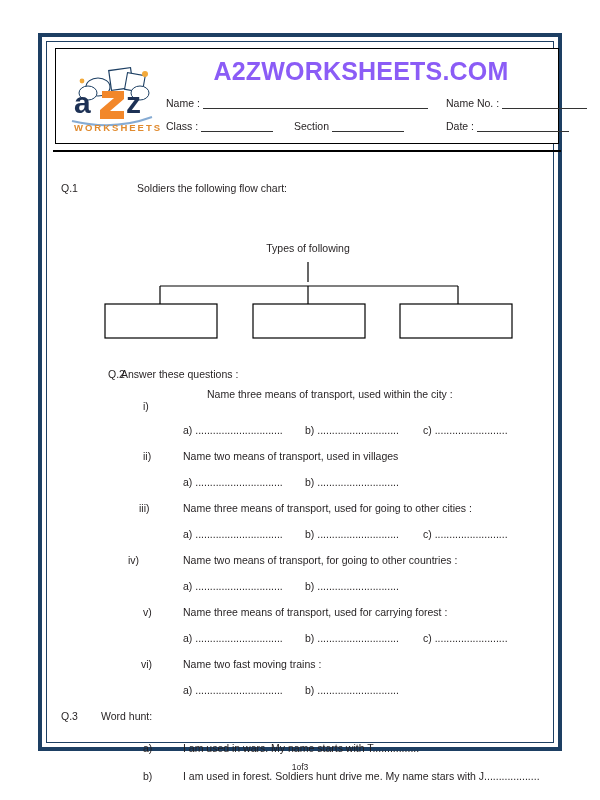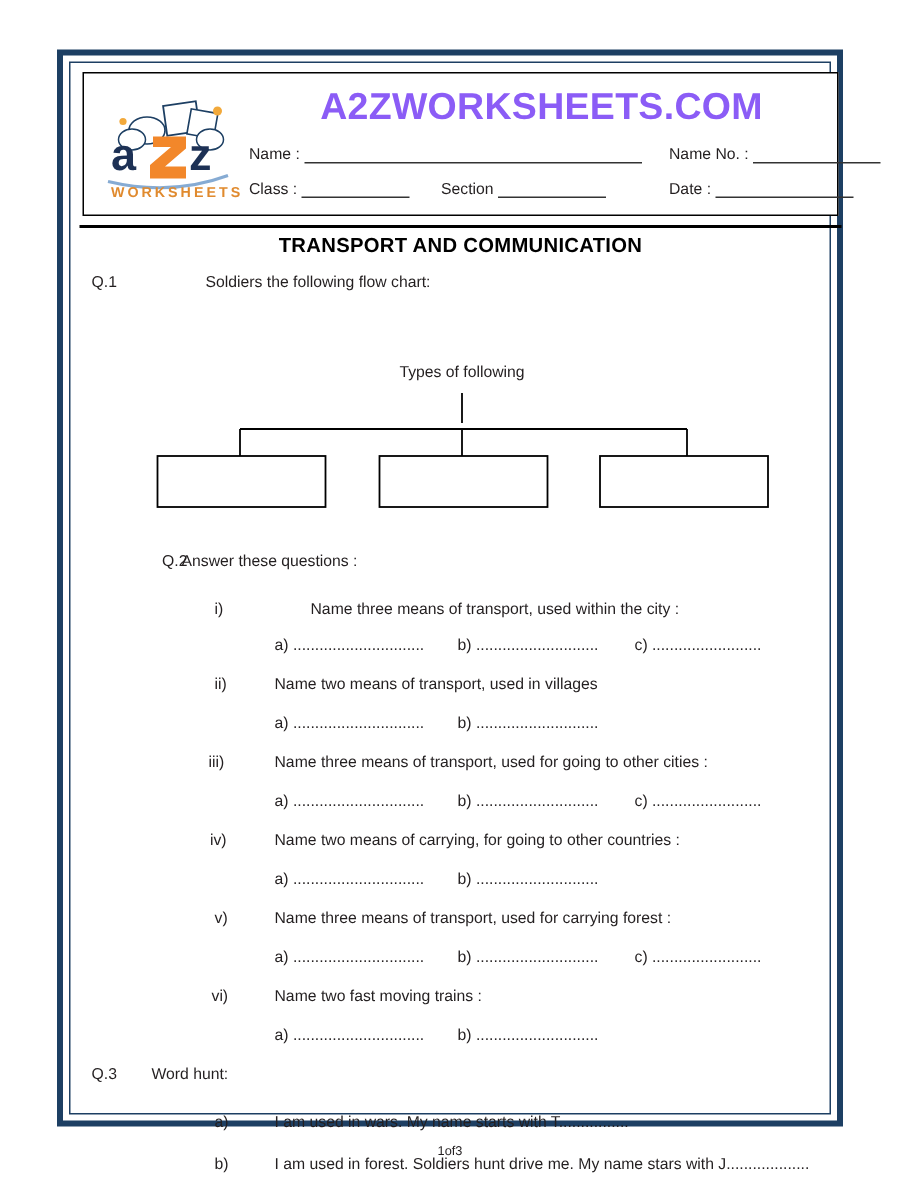--- a/index.html
+++ b/index.html
@@ -243,21 +243,20 @@
             <span class="fld f-date">
               <span class="lbl">Date :</span>
               <span class="rule" style="width:92px"></span>
             </span>
           </div>
         </div>
       </div>
 
       <div class="header-divider"></div>
 
-      <div class="ws-title">TRANSPORT AND COMMUNICATION</div>
 
       <div class="content">
 
         <span class="line" style="left:6px; top:0px;">Q.1</span>
         <span class="line" style="left:82px; top:0px;">Soldiers the following flow chart:</span>
 
         <div class="flow">
           <div class="flow-title">Types of following</div>
           <svg width="506" height="112" xmlns="http://www.w3.org/2000/svg">
 
@@ -272,38 +271,38 @@
             <rect x="50" y="62" width="112" height="34" fill="#ffffff" stroke="#000" stroke-width="1.2"></rect>
             <rect x="198" y="62" width="112" height="34" fill="#ffffff" stroke="#000" stroke-width="1.2"></rect>
             <rect x="345" y="62" width="112" height="34" fill="#ffffff" stroke="#000" stroke-width="1.2"></rect>
           </svg>
         </div>
 
         <span class="line" style="left:6px; top:186px;margin-left:47px;">Q.2</span>
         <span class="line" style="left:46px; top:186px;margin-left:20px;">Answer these questions :</span>
 
         <span class="roman" style="left:88px; top:218px;">i)</span>
-        <span class="line" style="left:128px; top:218px;padding-left:24px;">Name three means of transport, used within the city :</span>
+        <span class="line" style="left:128px; top:206px;padding-left:24px;">Name three means of transport, used within the city :</span>
         <span class="answer" style="left:128px; top:242px;">a) ..............................</span>
         <span class="answer" style="left:250px; top:242px;">b) ............................</span>
         <span class="answer" style="left:368px; top:242px;">c) .........................</span>
 
         <span class="roman" style="left:88px; top:268px;">ii)</span>
         <span class="line" style="left:128px; top:268px;">Name two means of transport, used in villages</span>
         <span class="answer" style="left:128px; top:294px;">a) ..............................</span>
         <span class="answer" style="left:250px; top:294px;">b) ............................</span>
 
         <span class="roman" style="left:84px; top:320px;">iii)</span>
         <span class="line" style="left:128px; top:320px;">Name three means of transport, used for going to other cities :</span>
         <span class="answer" style="left:128px; top:346px;">a) ..............................</span>
         <span class="answer" style="left:250px; top:346px;">b) ............................</span>
         <span class="answer" style="left:368px; top:346px;">c) .........................</span>
 
-        <span class="roman" style="left:85px; top:372px;">iv)</span>
-        <span class="line" style="left:128px; top:372px;">Name two means of carrying, for going to other countries :</span>
+        <span class="roman" style="left:73px; top:372px;">iv)</span>
+        <span class="line" style="left:128px; top:372px;">Name two means of transport, for going to other countries :</span>
         <span class="answer" style="left:128px; top:398px;">a) ..............................</span>
         <span class="answer" style="left:250px; top:398px;">b) ............................</span>
 
         <span class="roman" style="left:88px; top:424px;">v)</span>
         <span class="line" style="left:128px; top:424px;">Name three means of transport, used for carrying forest :</span>
         <span class="answer" style="left:128px; top:450px;">a) ..............................</span>
         <span class="answer" style="left:250px; top:450px;">b) ............................</span>
         <span class="answer" style="left:368px; top:450px;">c) .........................</span>
 
         <span class="roman" style="left:86px; top:476px;">vi)</span>

